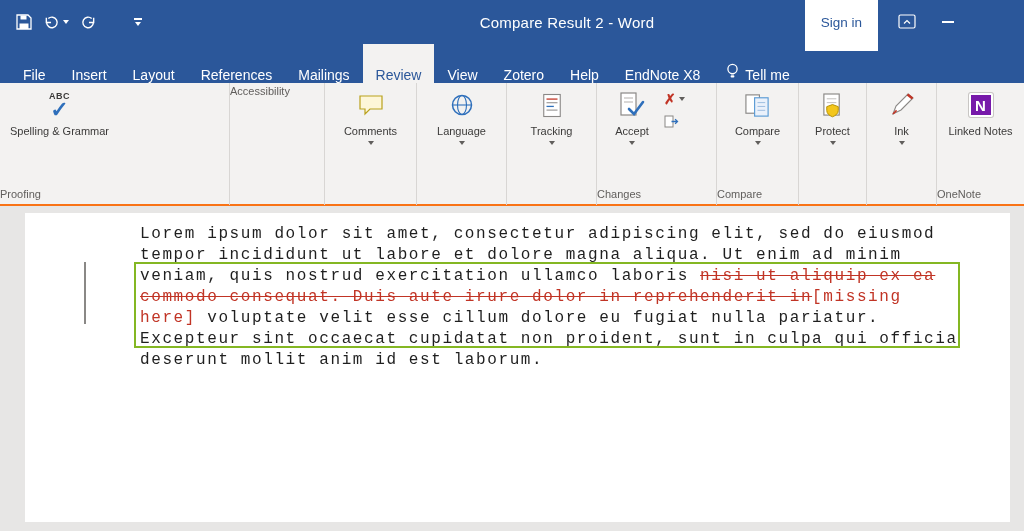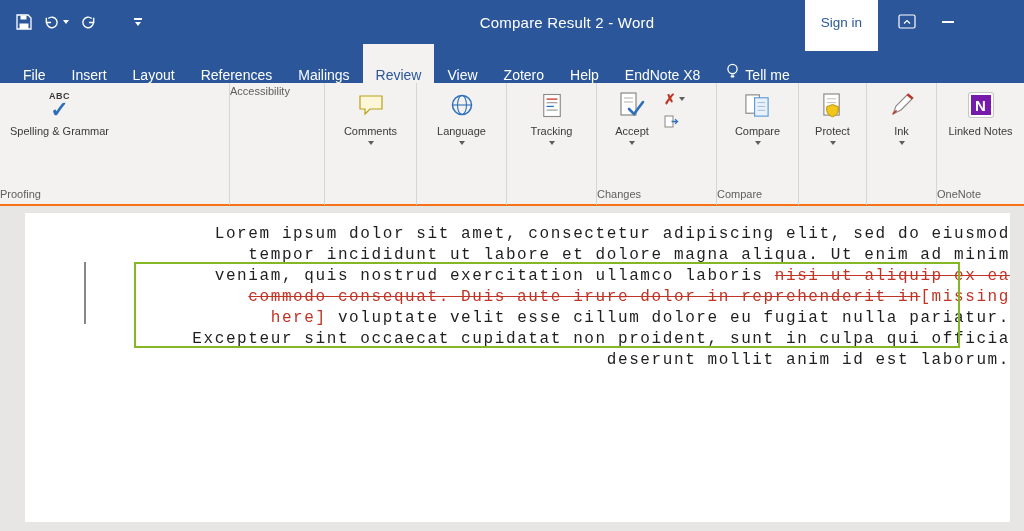--- a/index.html
+++ b/index.html
@@ -43,21 +43,21 @@
   .spell-icon { display:flex; flex-direction:column; align-items:center; }
   .spell-abc { font-size:9px; font-weight:bold; color:#3b3a39; line-height:9px; letter-spacing:.5px; }
   .spell-check { color:var(--accent-check-blue); font-size:22px; line-height:18px; font-weight:bold; }
   .wc-icon { display:inline-flex; flex-direction:column; font-size:6.5px; font-weight:bold; line-height:7px; }
   .wc-abc { color:#3b3a39; } .wc-123 { color:#fff; background:var(--accent-check-blue); padding:0 1px; }
   .x-glyph { color:var(--track-change-red); font-size:14px; font-weight:bold; line-height:14px; }
   .minibtn { display:flex; align-items:center; gap:3px; padding:0 3px; }
   .onenote-icon { width:24px; height:24px; background:var(--onenote-purple); color:#fff; font-weight:bold; font-size:15px; display:flex; align-items:center; justify-content:center; border-radius:2px; border:2px solid #fff; box-shadow:0 0 0 1px #c8c6c4; }
 
   
-  .doc-area { height:325px; background:#e7e6e5; padding:7px 14px 9px 25px;text-align:right; }
+  .doc-area { height:325px; background:#e7e6e5; padding:7px 14px 9px 25px; }
   .page { background:#fff; height:100%; position:relative; }
   .doc-text { padding:11px 0 0 115px; font-family:"Liberation Mono","DejaVu Sans Mono",monospace; font-size:16px; line-height:21px; letter-spacing:1.6px; color:#1f1f1f; white-space:pre; }
   .seg-deleted { color:var(--track-change-red); text-decoration:line-through; }
   .seg-inserted { color:var(--track-change-red); }
   .highlight-box { position:absolute; left:109px; top:49px; width:826px; height:86px; border:2px solid var(--highlight-green); pointer-events:none; }
   .change-bar { position:absolute; left:59px; top:49px; width:2px; height:62px; background:#8a8886; }
 </style>
 </head>
 <body>
 

